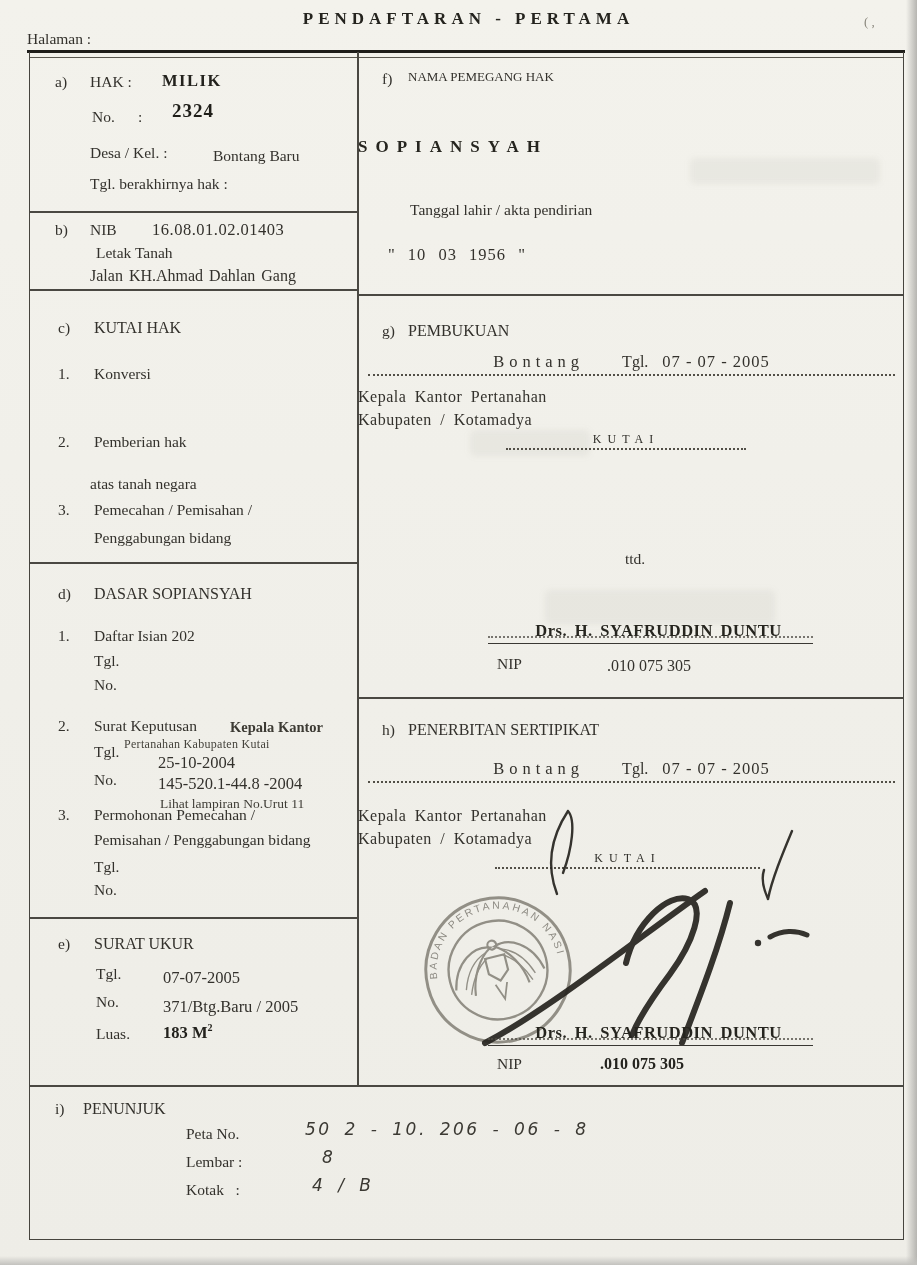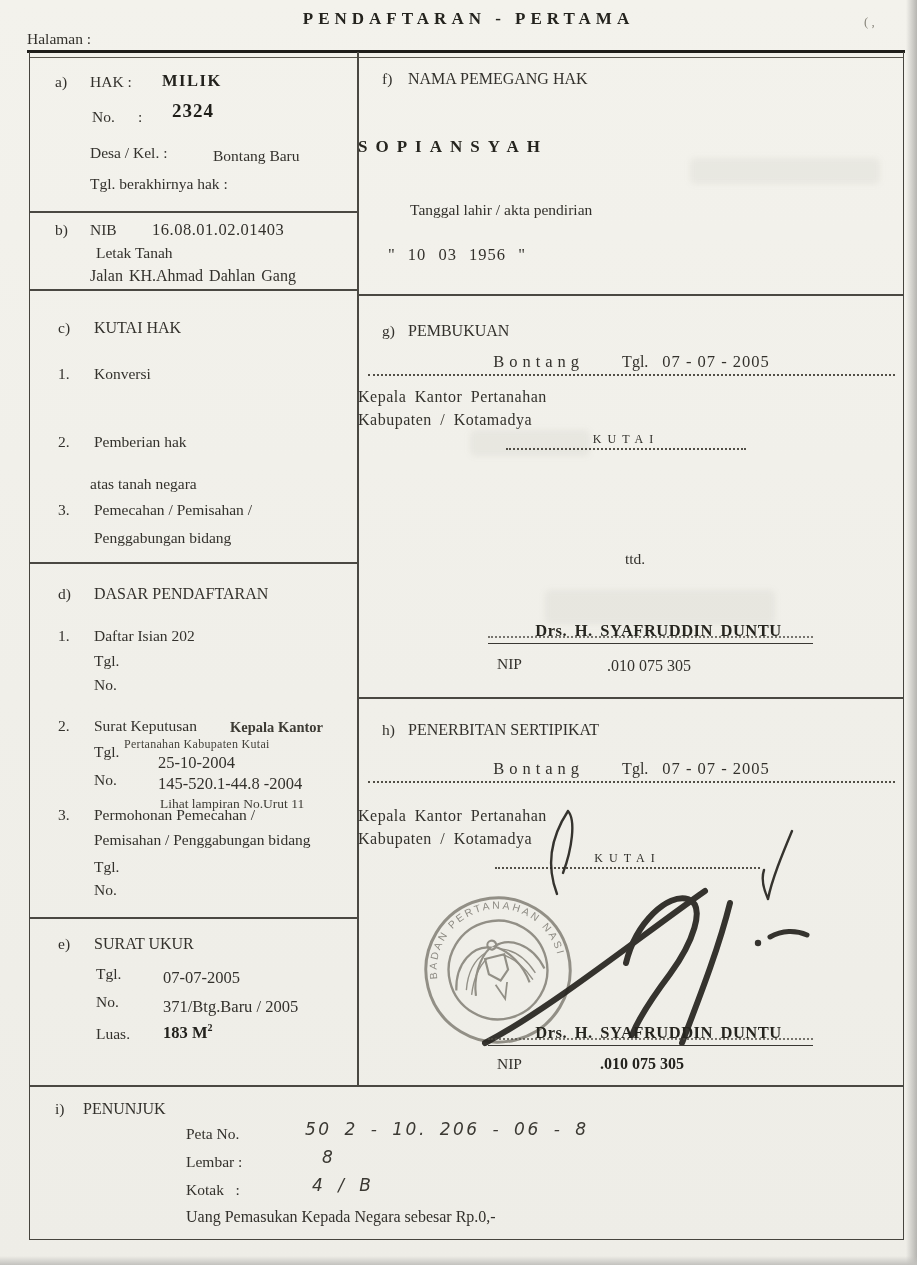--- a/index.html
+++ b/index.html
@@ -74,21 +74,21 @@
   <div class="t" style="left:58px;top:364px;">1.</div>
   <div class="t" style="left:94px;top:364px;">Konversi</div>
   <div class="t" style="left:58px;top:432px;">2.</div>
   <div class="t" style="left:94px;top:432px;">Pemberian hak</div>
   <div class="t" style="left:90px;top:474px;">atas tanah negara</div>
   <div class="t" style="left:58px;top:500px;">3.</div>
   <div class="t" style="left:94px;top:500px;">Pemecahan / Pemisahan /</div>
   <div class="t" style="left:94px;top:528px;">Penggabungan bidang</div>
 
   <div class="t" style="left:58px;top:584px;">d)</div>
-  <div class="t" style="left:94px;top:584px;font-size:16px;">DASAR PENDAFTARAN</div>
+  <div class="t" style="left:94px;top:584px;font-size:16px;">DASAR SOPIANSYAH</div>
   <div class="t" style="left:58px;top:626px;">1.</div>
   <div class="t" style="left:94px;top:626px;">Daftar Isian 202</div>
   <div class="t" style="left:94px;top:651px;">Tgl.</div>
   <div class="t" style="left:94px;top:675px;">No.</div>
   <div class="t" style="left:58px;top:716px;">2.</div>
   <div class="t" style="left:94px;top:716px;">Surat Keputusan</div>
   <div class="t" style="left:230px;top:718px;font-size:14.5px;font-weight:bold;color:#3c3a33;">Kepala Kantor</div>
   <div class="t sm" style="left:124px;top:737px;letter-spacing:.3px;">Pertanahan Kabupaten Kutai</div>
   <div class="t" style="left:94px;top:742px;">Tgl.</div>
   <div class="t" style="left:158px;top:753px;font-size:16.5px;">25-10-2004</div>
@@ -106,21 +106,21 @@
   <div class="t" style="left:96px;top:964px;">Tgl.</div>
   <div class="t" style="left:163px;top:968px;font-size:16.5px;">07-07-2005</div>
   <div class="t" style="left:96px;top:992px;">No.</div>
   <div class="t" style="left:163px;top:997px;font-size:16.5px;">371/Btg.Baru / 2005</div>
   <div class="t" style="left:96px;top:1024px;">Luas.</div>
   <div class="t b" style="left:163px;top:1022px;font-size:16.5px;color:#23221d;">
     <span>183 M</span><sup style="font-size:10px;">2</sup>
   </div>
 
   <div class="t" style="left:382px;top:69px;">f)</div>
-  <div class="t" style="left:408px;top:69px;font-size:16px;font-family:Liberation Serif, serif;">NAMA PEMEGANG HAK</div>
+  <div class="t" style="left:408px;top:69px;font-size:13px;font-family:Liberation Serif, serif;">NAMA PEMEGANG HAK</div>
   <div class="t b ctr" style="left:358px;top:136px;width:546px;font-size:17px;letter-spacing:8px;color:#26251f;">SOPIANSYAH</div>
   <div class="t" style="left:410px;top:200px;">Tanggal lahir / akta pendirian</div>
   <div class="t ctr ws6" style="left:388px;top:245px;width:546px;font-size:16.5px;">" 10 03 1956 "</div>
 
   <div class="t" style="left:382px;top:321px;">g)</div>
   <div class="t" style="left:408px;top:321px;font-size:16px;">PEMBUKUAN</div>
   <div class="dotted-row" style="left:368px;top:352px;width:527px;">
     <span class="sp"></span>
     <span class="place-txt">Bontang</span>
     <span class="spw"></span>
@@ -199,17 +199,16 @@
   <div class="t b" style="left:600px;top:1054px;font-size:16px;color:#23221d;">.010 075 305</div>
 
   <div class="t" style="left:55px;top:1099px;">i)</div>
   <div class="t" style="left:83px;top:1099px;font-size:16px;">PENUNJUK</div>
   <div class="t" style="left:186px;top:1124px;">Peta No.</div>
   <div class="hand" style="left:305px;top:1119px;">50 2  - 10. 206 -  06 - 8</div>
   <div class="t" style="left:186px;top:1152px;">Lembar :</div>
   <div class="hand" style="left:322px;top:1147px;">8</div>
   <div class="t" style="left:186px;top:1180px;white-space:pre;">Kotak   :</div>
   <div class="hand" style="left:312px;top:1175px;">4 / B</div>
-  <div class="t" style="left:186px;top:1207px;font-size:16px;">Uang Pemasukan Kepada Negara sebesar Rp.0,-</div>
 
   <div class="edge-r"></div>
   <div class="edge-b"></div>
 </div>
 
 </body></html>

